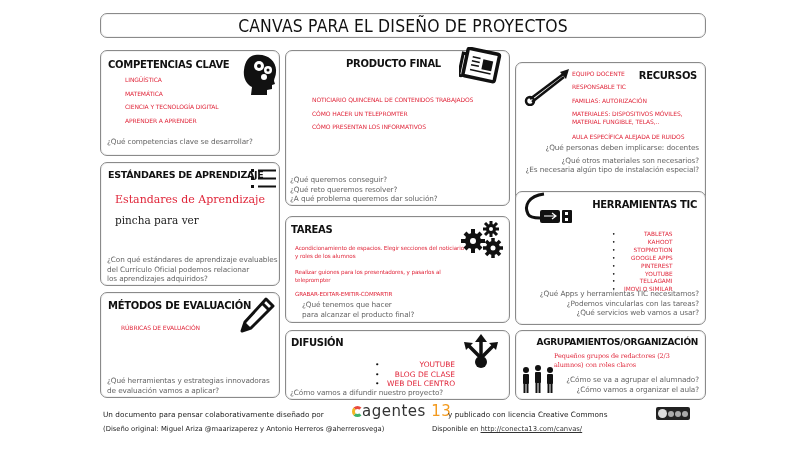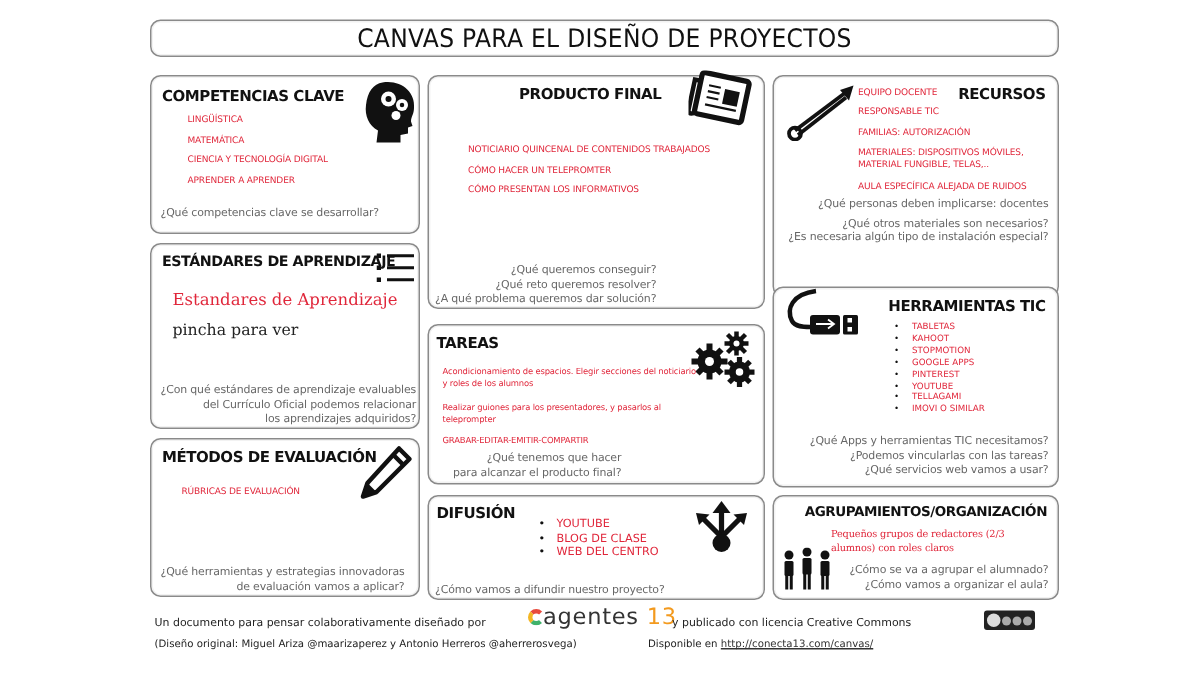--- a/index.html
+++ b/index.html
@@ -12,23 +12,23 @@
     box-sizing:border-box; box-shadow: inset 0 0 0 1px #f2f2f2;
   }
   .title-box { left:100px; top:13px; width:606px; height:25px; }
   .title-text {
     position:absolute; left:0; right:0; top:2px; text-align:center;
     font-family:"DejaVu Sans", sans-serif; font-size:17px; font-weight:normal;
     letter-spacing:0.2px; color:#111; transform:scaleX(0.92);
   }
   .hdr { position:absolute; font-family:"DejaVu Sans", sans-serif; font-weight:bold; font-size:10px; color:#111; letter-spacing:-0.3px; }
   .red { color:#e0263a; font-size:6px; position:absolute; letter-spacing:-0.1px; }
-  .q { color:#666; font-size:7.3px; position:absolute; line-height:9.5px; letter-spacing:-0.1px;text-align:right; }
+  .q { color:#666; font-size:7.3px; position:absolute; line-height:9.5px; letter-spacing:-0.1px; }
   .icon { position:absolute; }
-  ul.bl { position:absolute; margin:0; padding:0; list-style:none; }
+  ul.bl { position:absolute; margin:16px; padding:0; list-style:none;text-align:right; }
   ul.bl li { position:relative; padding-left:12px; }
   ul.bl li::before { content:"•"; position:absolute; left:0; color:#111; }
   .footer { position:absolute; font-size:7.3px; color:#222; font-family:"DejaVu Sans", sans-serif; }
   .link { text-decoration:underline; color:#333; }
 </style>
 </head>
 <body>
 
 <div class="box title-box">
   <div class="title-text">CANVAS PARA EL DISEÑO DE PROYECTOS</div>
@@ -168,21 +168,21 @@
     <g fill="#111">
       <path d="M19 0 L25 8 L13 8 Z"></path>
         <path d="M2 8 L11 9 L4 16 Z"></path>
         <path d="M36 8 L27 9 L34 16 Z"></path>
       <circle cx="19" cy="28" r="6"></circle>
     </g>
   </svg>
   <div class="q" style="left:4px;top:57px;">¿Cómo vamos a difundir nuestro proyecto?</div>
 </div>
 
-<div class="box" style="left:515px;top:50px;width:191px;height:148px;">
+<div class="box" style="left:515px;top:62px;width:191px;height:148px;">
   <div class="hdr" style="right:8px;top:7px;">RECURSOS</div>
   <svg class="icon" style="left:6px;top:3px;" width="50" height="40" viewBox="0 0 50 40">
     <g stroke="#111" stroke-width="2.5" fill="none">
       <path d="M8 33 L44 6"></path>
         <path d="M10 36 L42 11"></path>
       <circle cx="8" cy="35" r="4"></circle>
     </g>
     <path d="M38 6 L47 3 L44 13 Z" fill="#111"></path>
   </svg>
   <div class="red" style="left:56px;top:7px;">EQUIPO DOCENTE</div>

